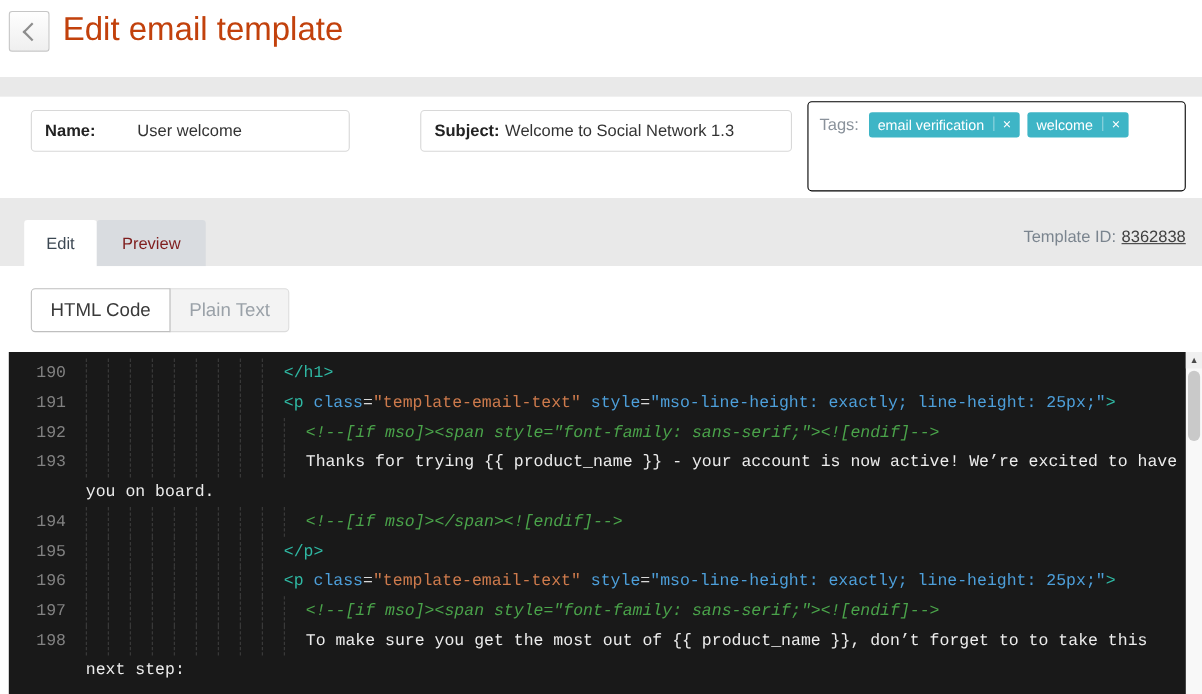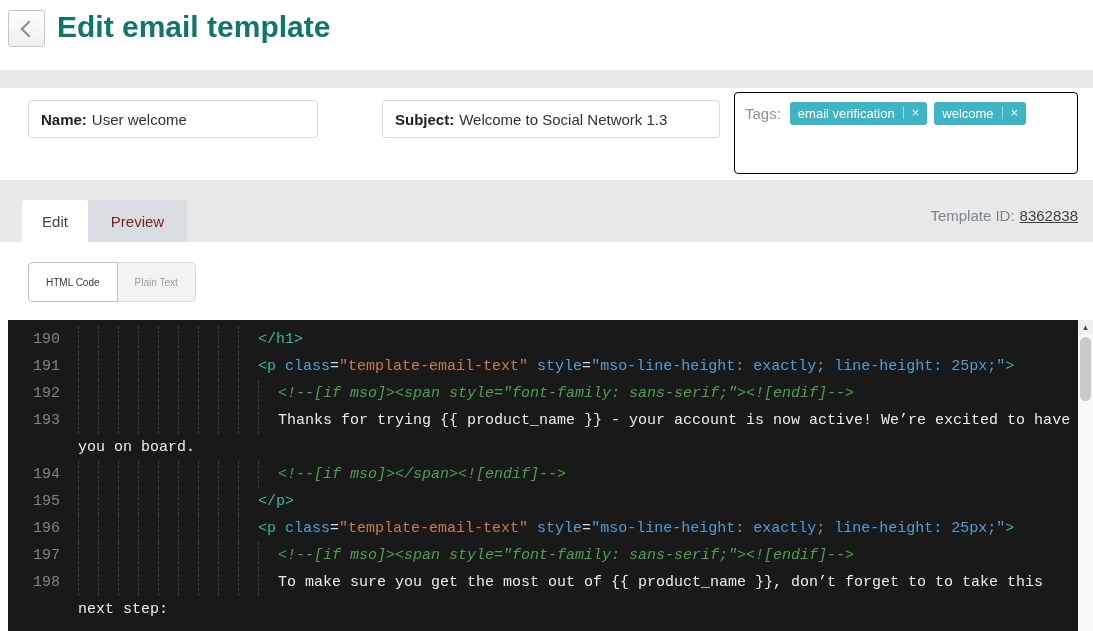--- a/index.html
+++ b/index.html
@@ -6,31 +6,31 @@
   #app{position:relative;width:1093px;height:631px;overflow:hidden;background:#fff;
        font-family:"Liberation Sans",sans-serif;}
 
   
   .header{position:absolute;left:0;top:0;width:100%;height:70px;background:#fff;}
   .back{position:absolute;left:8px;top:10px;width:37px;height:37px;box-sizing:border-box;
         border:1px solid #c6c6c6;border-radius:3px;background:linear-gradient(#fefefe,#efefef);
         display:flex;align-items:center;justify-content:center;cursor:pointer;}
   .chev{width:10px;height:10px;border-left:2px solid #8d8d8d;border-bottom:2px solid #8d8d8d;
         transform:rotate(45deg);margin-left:4px;}
-  .title{position:absolute;left:57px;top:10px;font-size:30px;font-weight:700;color:#0f766e;}
+  .title{position:absolute;left:57px;top:10px;font-size:30px;font-weight:400;color:#c2410c;}
 
   .strip{position:absolute;left:0;top:70px;width:100%;height:18px;background:#e9e9e9;}
 
   
   .formpanel{position:absolute;left:0;top:88px;width:100%;height:92px;background:#fff;}
   .input{position:absolute;height:38px;border:1px solid #d8d8d8;border-radius:4px;box-sizing:border-box;
          background:#fff;display:flex;align-items:center;padding:0 12px;font-size:15px;color:#333;
          white-space:nowrap;overflow:hidden;cursor:text;}
   .input .lbl{font-weight:700;color:#222;margin-right:5px;}
-  #nameInput{left:28px;top:12px;width:290px;}
+  #nameInput{left:28px;top:12px;width:290px;gap:33px;}
   #subjInput{left:382px;top:12px;width:338px;}
   .tagsbox{position:absolute;left:734px;top:4px;width:344px;height:82px;border:1px solid #000000;
            border-radius:4px;box-sizing:border-box;padding:9px 10px;background:#fff;}
   .tagslabel{font-size:15px;color:#8a929b;margin-right:2px;vertical-align:middle;}
   .chip{display:inline-flex;align-items:flex-start;background:#3eb5c6;color:#fff;font-size:13px;
         border-radius:3px;padding:4px 0 4px 8px;margin-left:7px;vertical-align:middle;}
   .chip .chip-x{padding:0 8px;margin-left:8px;border-left:1px solid rgba(255,255,255,.45);
         cursor:pointer;font-size:13px;line-height:1;}
 
   
@@ -39,21 +39,21 @@
        font-size:15px;border-radius:3px 3px 0 0;box-sizing:border-box;cursor:pointer;text-align:right;}
   #tabEdit{left:22px;width:66px;background:#fff;color:#3c4853;}
   #tabPreview{left:88px;width:99px;background:#d9dce0;color:#7f1d1d;}
   .tmplid{position:absolute;right:15px;top:0;height:62px;display:flex;align-items:center;
           padding-top:8px;box-sizing:border-box;font-size:15px;color:#7b858f;gap:5px;}
   .tmplid a{color:#404040;text-decoration:underline;cursor:pointer;}
 
   
   .content{position:absolute;left:0;top:242px;width:100%;height:78px;background:#fff;}
   .seg{position:absolute;left:28px;top:20px;display:flex;}
-  .segbtn{height:40px;display:flex;align-items:center;padding:0 17px;font-size:10px;
+  .segbtn{height:40px;display:flex;align-items:center;padding:0 17px;font-size:17px;
           box-sizing:border-box;cursor:pointer;}
   #btnHtml{background:#fff;border:1px solid #bfbfbf;border-radius:4px 0 0 4px;color:#3a3a3a;z-index:2;}
   #btnPlain{background:#f3f3f3;border:1px solid #dcdcdc;border-radius:0 4px 4px 0;color:#9aa1a8;margin-left:-1px;}
   .showvars{position:absolute;right:15px;top:28px;display:flex;align-items:center;gap:9px;
             font-size:15px;color:#8c96a0;}
   .cb{-webkit-appearance:none;appearance:none;width:17px;height:17px;border:1px solid #aeb6bd;
       border-radius:3px;background:#fff;margin:0;cursor:pointer;}
 
   
   .editor{position:absolute;left:8px;top:320px;width:1085px;height:311px;background:#191919;

